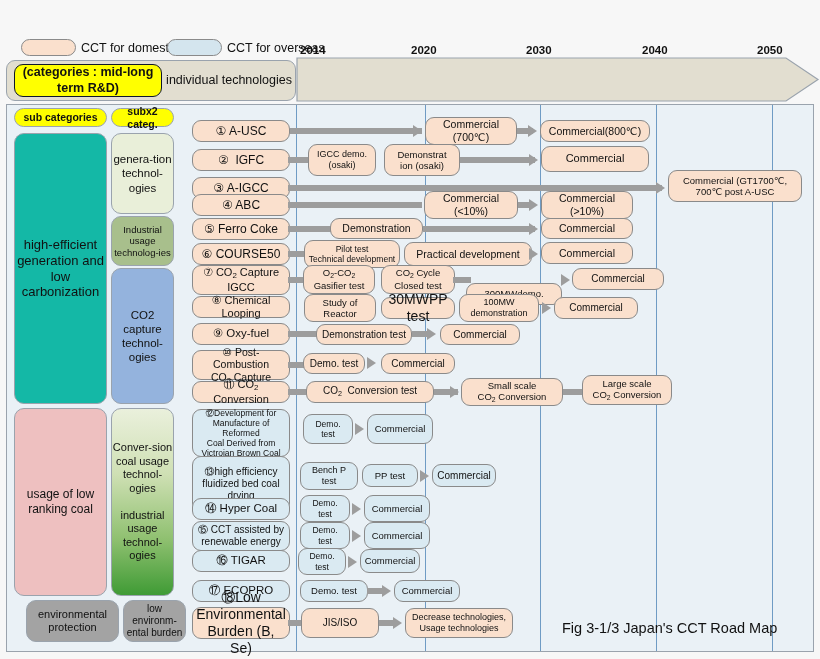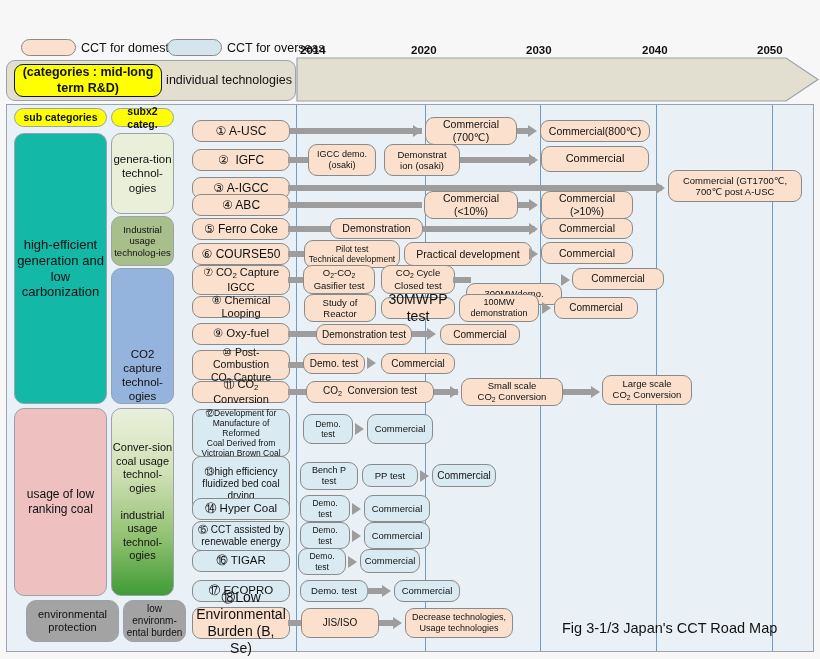--- a/index.html
+++ b/index.html
@@ -27,21 +27,21 @@
               background:#eaf1f6;border:1px solid #9aa3ad;box-sizing:border-box;}
   .gridline{position:absolute;top:0;width:1px;height:100%;background:#6f9bc4;}
 
   
   .cat{position:absolute;box-sizing:border-box;border:1px solid #9aa3ad;border-radius:10px;
        display:flex;align-items:center;justify-content:center;text-align:center;line-height:1.22;color:#111;}
   .cat-yellow{background:#ffff00;font-size:10.5px;font-weight:bold;}
   .cat-green{background:#14b8a6;font-size:13px;}
   .cat-greenlt{background:#e9efd9;font-size:11.5px;}
   .cat-greendk{background:#a8bf8c;font-size:9.5px;}
-  .cat-blue{background:#94b3dd;font-size:11.5px;align-items:flex-end;}
+  .cat-blue{background:#94b3dd;font-size:11.5px;}
   .cat-pink{background:#eec0c0;font-size:12px;}
   .cat-grad{background:linear-gradient(180deg,#eaf0dc 0%,#cfe0b4 35%,#8fc070 70%,#3f9b35 100%);font-size:11px;}
   .cat-purple{background:#a3a3a3;font-size:11px;margin-left:12px;}
 
   
   .node{position:absolute;box-sizing:border-box;border:1px solid #8a8a8a;border-radius:9px;
         display:flex;align-items:center;justify-content:center;text-align:center;line-height:1.2;color:#111;}
   .node.peach{background:#fae0cd;}
   .node.blue{background:#daeaf2;}
   .node .lbl{display:block;padding:0 3px;}
@@ -265,21 +265,21 @@
   <div class="node peach" style="left:306px;top:381px;width:128px;height:22px;font-size:10px;">
     <span class="lbl">CO<sub>2</sub>&nbsp; Conversion test</span>
     </div>
   <div class="conn" style="left:434px;top:389px;width:24px;"></div>
   <div class="arrowhead" style="left:450px;top:386px;"></div>
   <div class="node peach" style="left:461px;top:378px;width:102px;height:28px;font-size:9.5px;">
     <span class="lbl">Small scale<br>CO<sub>2</sub> Conversion</span>
     </div>
   <div class="conn" style="left:563px;top:389px;width:32px;"></div>
   <div class="arrowhead" style="left:591px;top:386px;"></div>
-  <div class="node peach" style="left:602px;top:375px;width:90px;height:30px;font-size:9.5px;">
+  <div class="node peach" style="left:582px;top:375px;width:90px;height:30px;font-size:9.5px;">
     <span class="lbl">Large scale<br>CO<sub>2</sub> Conversion</span>
     </div>
 
   <div class="node blue" style="left:192px;top:409px;width:98px;height:48px;font-size:8.5px;">
     <span class="lbl">⑫Development for<br>Manufacture of Reformed<br>Coal Derived from<br>Victroian Brown Coal</span>
     </div>
   <div class="node blue" style="left:303px;top:414px;width:50px;height:30px;font-size:8.5px;">
     <span class="lbl">Demo.<br>test</span>
     </div>
   <div class="arrowhead" style="left:355px;top:423px;"></div>

